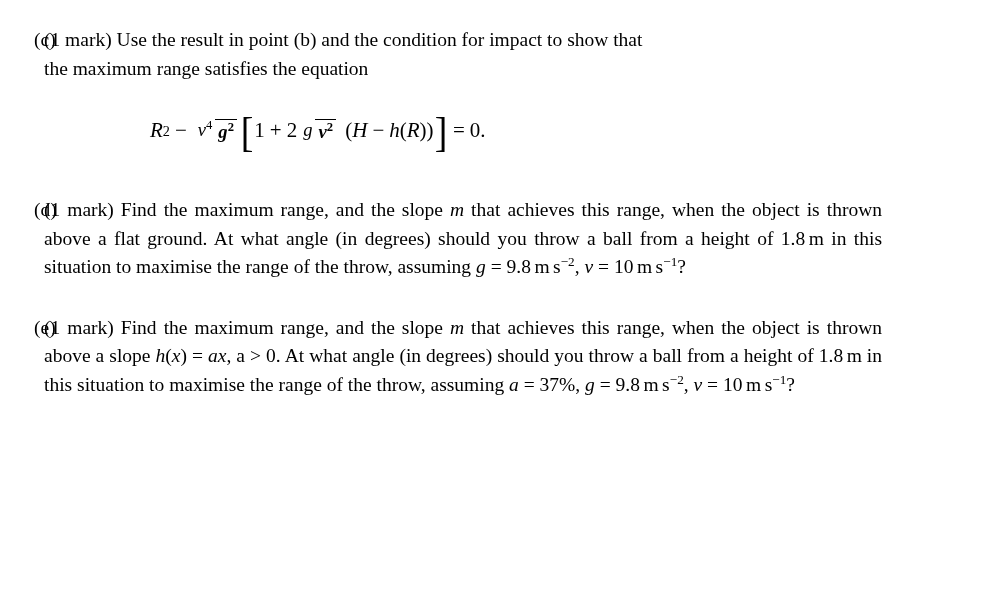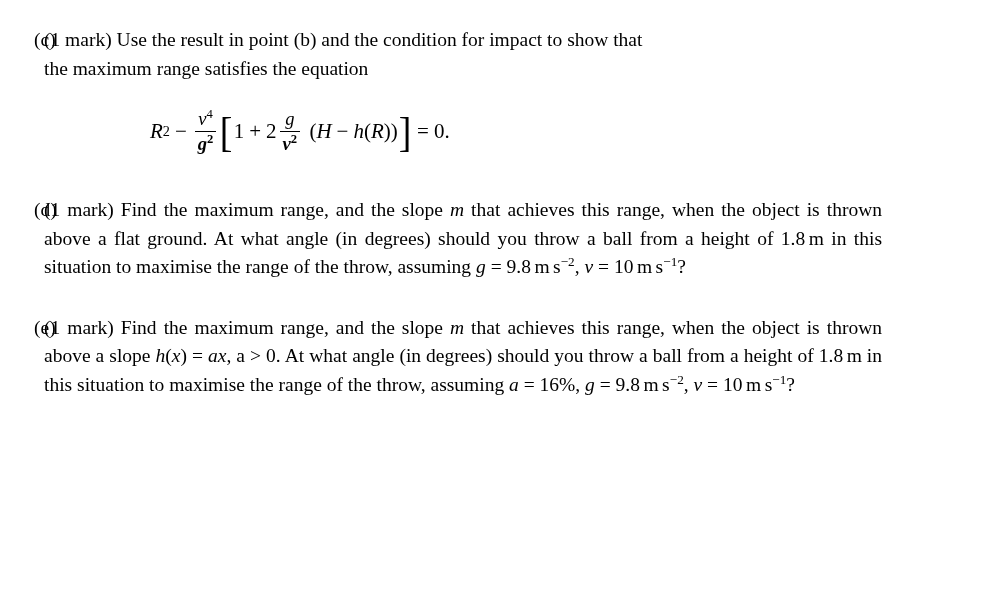--- a/index.html
+++ b/index.html
@@ -68,21 +68,21 @@
   .display-eq {
     margin-top: 20px;
     margin-left: 150px;
     font-size: 21px;
     display: flex;
     align-items: center;
     height: 56px;
   }
   .frac {
     display: inline-flex;
-    flex-direction: column;
+    flex-direction: row;
     align-items: center;
     vertical-align: middle;
     margin: 0 3px;
     font-size: 0.96em;
   }
   .frac .num {
     padding: 0 3px 1px 3px;
     font-size: 0.92em;
   }
   .frac .den {
@@ -164,18 +164,18 @@
     </div>
   </div>
 
   <div class="item item-e">
     <div class="item-label">(e)</div>
     <div class="item-body">
       <span>(1 mark)</span>
       Find the maximum range, and the slope <i class="mi">m</i> that achieves this range,
       when the object is thrown above a slope <i class="mi">h</i>(<i class="mi">x</i>) <span class="mo">=</span> <i class="mi">a</i><i class="mi">x</i>, <span>a &gt; 0</span>. At what angle
       (in degrees) should you throw a ball from a height of <span>1.8</span><span class="thinsp"></span><span>m</span> in this situation
-      to maximise the range of the throw, assuming <i class="mi">a</i> <span class="mo">=</span> <span>16%</span>, <i class="mi">g</i> <span class="mo">=</span> <span>9.8</span><span class="thinsp"></span><span>m</span><span class="thinsp"></span><span>s</span><sup class="exp">−2</sup>, <i class="mi">v</i> <span class="mo">=</span>
+      to maximise the range of the throw, assuming <i class="mi">a</i> <span class="mo">=</span> <span>37%</span>, <i class="mi">g</i> <span class="mo">=</span> <span>9.8</span><span class="thinsp"></span><span>m</span><span class="thinsp"></span><span>s</span><sup class="exp">−2</sup>, <i class="mi">v</i> <span class="mo">=</span>
       <span>10</span><span class="thinsp"></span><span>m</span><span class="thinsp"></span><span>s</span><sup class="exp">−1</sup>?
     </div>
   </div>
 
 </div>
 
 </body></html>

